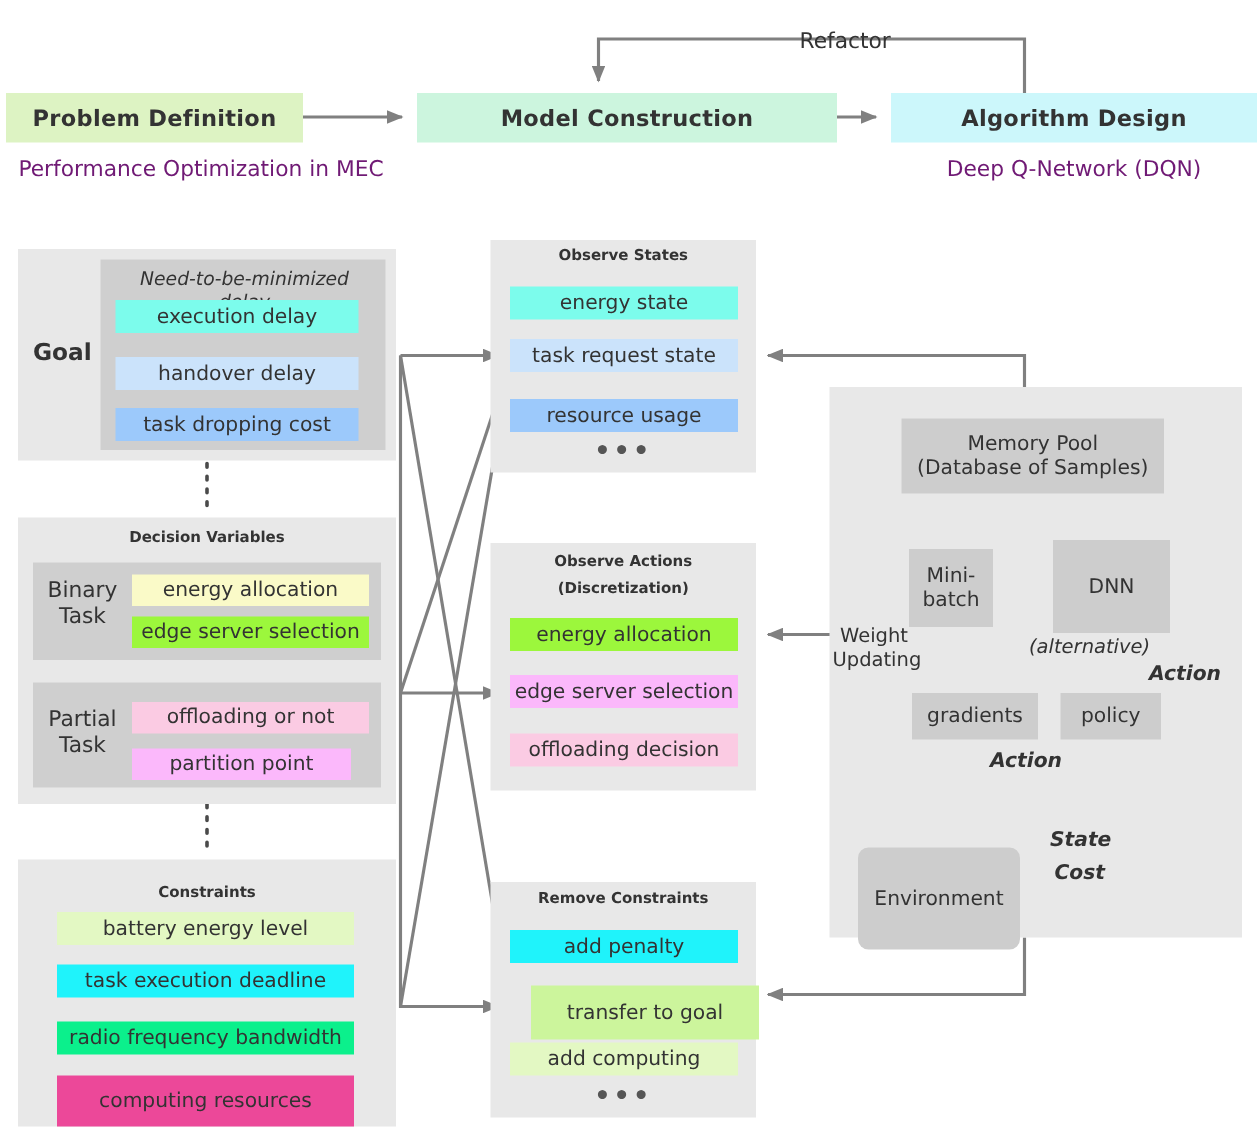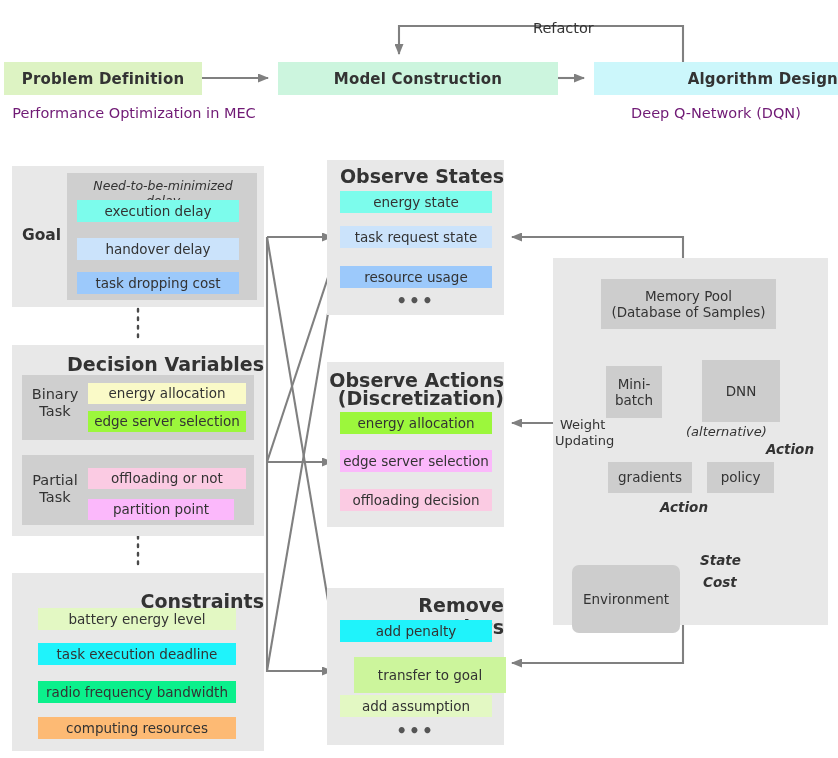--- a/index.html
+++ b/index.html
@@ -9,21 +9,21 @@
   svg.layer{position:absolute;left:0;top:0;width:838px;height:758px;pointer-events:none;}
 
   
   .hdrbox{display:flex;align-items:center;justify-content:center;
           font-weight:bold;font-size:15px;color:#333;letter-spacing:.2px;}
   .hdrcap{font-size:14.5px;color:#701a75;text-align:center;}
 
   
   .panel{background:#e8e8e8;}
   .subpanel{background:#cfcfcf;}
-  .grp-title{font-weight:bold;font-size:19px;color:#333;text-align:right;}
+  .grp-title{font-weight:bold;font-size:10px;color:#333;text-align:center;}
   .side-label{font-size:14.5px;color:#333;text-align:center;line-height:1.15;}
   .side-label.b{font-weight:bold;font-size:15.5px;}
 
   
   .chip{display:flex;align-items:center;justify-content:center;
         font-size:13.5px;color:#333;text-align:center;line-height:1.1;}
   .note{font-style:italic;font-size:12.5px;color:#333;}
   .dots{font-size:17px;color:#555;text-align:center;letter-spacing:2px;font-weight:bold;}
 
   
@@ -76,21 +76,21 @@
   <span>Problem Definition</span>
 </div>
 <div class="abs hdrcap" style="left:4px;top:105px;width:260px;">
   <span>Performance Optimization in MEC</span>
 </div>
 
 <div class="abs hdrbox" style="left:278px;top:62px;width:280px;height:33px;background:#ccf5de;">
   <span>Model Construction</span>
 </div>
 
-<div class="abs hdrbox" style="left:594px;top:62px;width:244px;height:33px;background:#ccf7fb;justify-content:flex-end;">
+<div class="abs hdrbox" style="left:594px;top:62px;width:244px;height:33px;background:#ccf7fb;">
   <span>Algorithm Design</span>
 </div>
 <div class="abs hdrcap" style="left:594px;top:105px;width:244px;">
   <span>Deep Q-Network (DQN)</span>
 </div>
 
 <div class="abs elabel" style="left:533px;top:20px;font-size:14.5px;">
   <span>Refactor</span>
 </div>
 
@@ -150,21 +150,21 @@
 </div>
 <div class="abs chip" style="left:38px;top:608px;width:198px;height:22px;background:#e3f8c3;">
   <span>battery energy level</span>
 </div>
 <div class="abs chip" style="left:38px;top:643px;width:198px;height:22px;background:#1ff3fb;">
   <span>task execution deadline</span>
 </div>
 <div class="abs chip" style="left:38px;top:681px;width:198px;height:22px;background:#0bf08c;">
   <span>radio frequency bandwidth</span>
 </div>
-<div class="abs chip" style="left:38px;top:717px;width:198px;height:22px;background:#fdba74;">
+<div class="abs chip" style="left:38px;top:717px;width:198px;height:34px;background:#ec4899;">
   <span>computing resources</span>
 </div>
 
 <div class="abs panel" style="left:327px;top:160px;width:177px;height:155px;"></div>
 <div class="abs grp-title" style="left:327px;top:165px;width:177px;">
   <span>Observe States</span>
 </div>
 <div class="abs chip" style="left:340px;top:191px;width:152px;height:22px;background:#7cfcec;">
   <span>energy state</span>
 </div>
@@ -199,21 +199,21 @@
 <div class="abs grp-title" style="left:327px;top:594px;width:177px;">
   <span>Remove Constraints</span>
 </div>
 <div class="abs chip" style="left:340px;top:620px;width:152px;height:22px;background:#1ff3fb;">
   <span>add penalty</span>
 </div>
 <div class="abs chip" style="left:340px;top:657px;width:152px;height:36px;background:#ccf59c;margin-left:14px;">
   <span>transfer to goal</span>
 </div>
 <div class="abs chip" style="left:340px;top:695px;width:152px;height:22px;background:#e3f8c3;">
-  <span>add assumption</span>
+  <span>add computing</span>
 </div>
 <div class="abs dots" style="left:327px;top:721px;width:177px;">
   <span>•••</span>
 </div>
 
 <div class="abs panel" style="left:553px;top:258px;width:275px;height:367px;"></div>
 
 <div class="abs dqnbox" style="left:601px;top:279px;width:175px;height:50px;flex-direction:column;">
   <span>Memory Pool</span>
   <span>(Database of Samples)</span>

